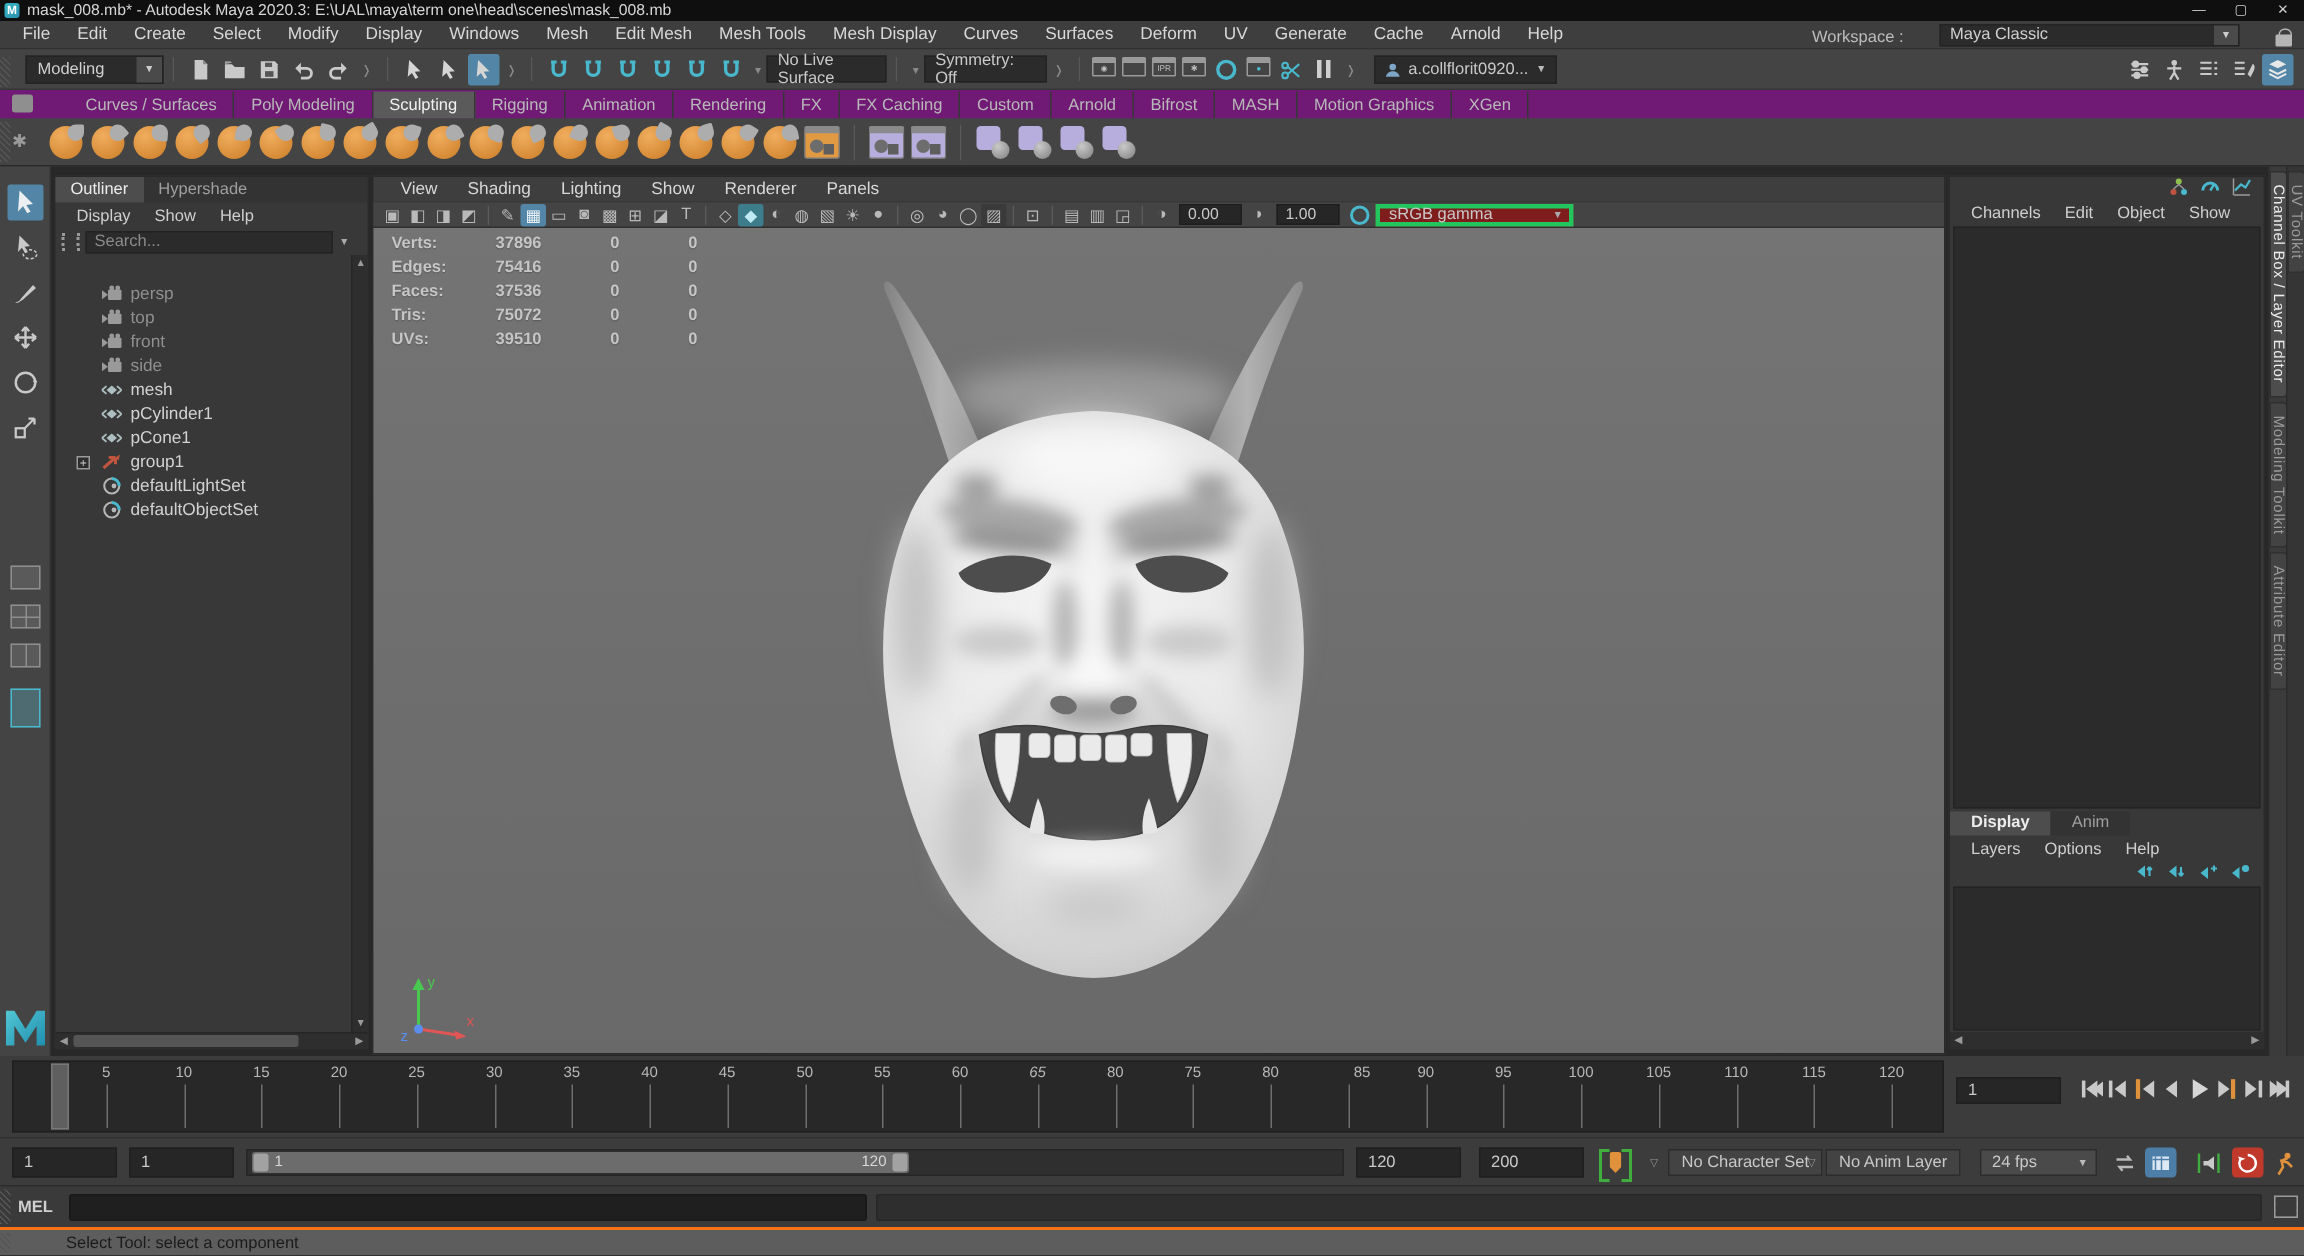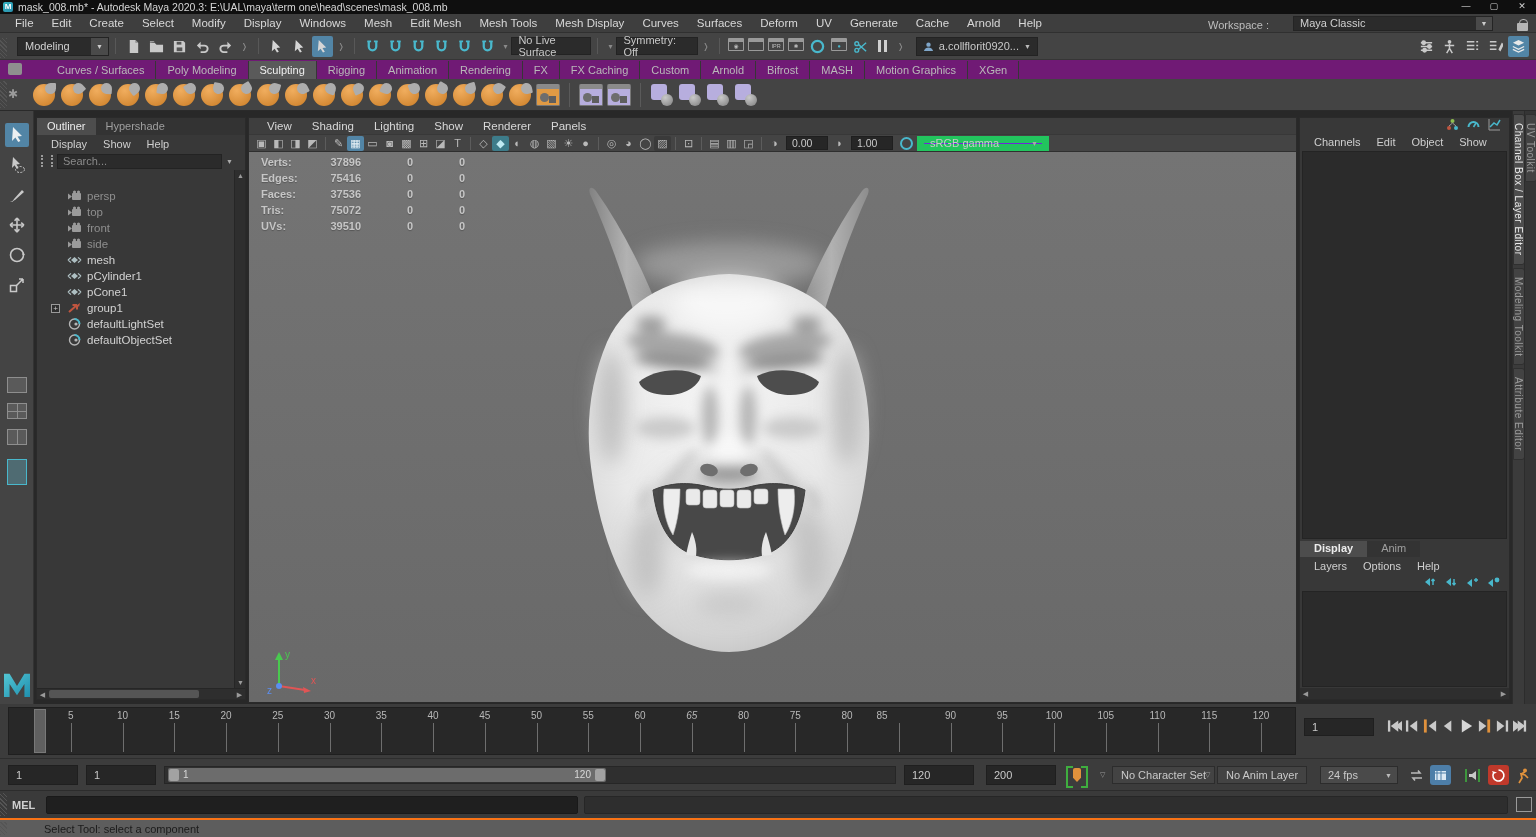--- a/index.html
+++ b/index.html
@@ -100,21 +100,21 @@
   #vp-menus{display:flex;height:16px;align-items:center;padding-left:8px}
   #vp-menus span{padding:0 10px;font-size:11.5px;color:#d8d8d8}
   #vp-toolbar{display:flex;height:18px;align-items:center;background:#444;border-top:1px solid #383838;border-bottom:1px solid #2f2f2f;padding-left:4px}
   .vpico{width:17px;height:15px;display:flex;align-items:center;justify-content:center;font-size:11px;color:#b9b9b9;border-radius:2px;flex:0 0 auto}
   .vpico.blue{background:#5285a6;color:#eaf2f7}
   .vpico.teal{background:#3d7c8a;color:#bfeaf2}
   .vpico.dim{background:#3a3a3a}
   .vpsep{width:1px;height:13px;background:#2e2e2e;border-right:1px solid #5c5c5c;margin:0 4px;flex:0 0 auto}
   .vpfield{width:42px;height:14px;background:#262626;border:1px solid #1f1f1f;color:#c9c9c9;font-size:10.5px;display:flex;align-items:center;padding-left:5px;margin:0 3px;flex:0 0 auto}
   #cm-badge{width:13px;height:13px;border-radius:50%;border:2px solid #49b8cc;margin:0 4px;flex:0 0 auto}
-  #view-transform{width:132px;height:15px;background:#6d28d9;border:7px solid #22c55e;display:flex;align-items:center;padding-left:6px;color:#c9c9c9;flex:0 0 auto}
+  #view-transform{width:132px;height:15px;background:#7f1d1d;border:3px solid #22c55e;display:flex;align-items:center;padding-left:6px;color:#c9c9c9;flex:0 0 auto}
   #view-transform .dd{margin-left:auto;margin-right:4px;font-size:7px;color:#aaa}
   #vp-canvas{flex:1;position:relative;background:linear-gradient(#747474,#696969);overflow:hidden}
   #hud{position:absolute;left:12px;top:2px}
   .hud-row{display:flex;height:16px;align-items:center;color:#c6c6c6;font-size:11px;font-weight:bold;text-shadow:0 1px 1px rgba(0,0,0,.25)}
   .hud-row b{width:48px;font-weight:bold}
   .hud-row em{font-style:normal;width:52px;text-align:right}
   #vp-overlay{position:absolute;left:0;right:0;top:538px;text-align:center;color:#ececec;font-size:11px;font-weight:bold;text-shadow:0 1px 1px rgba(0,0,0,.3)}
   #axis{position:absolute;left:16px;bottom:8px;width:60px;height:48px}
   
   #rightpanel{position:absolute;left:1299px;top:6px;width:211px;height:583px;background:#383838;border:1px solid #2a2a2a;display:flex;flex-direction:column}
@@ -967,21 +967,21 @@
         <span class="tick-label" style="left: 631px;">60</span>
         <span class="tick-line" style="left: 631px;"></span>
         <span class="tick-label" style="left: 682.75px; font-style: italic;">65</span>
         <span class="tick-line" style="left: 682.75px;"></span>
         <span class="tick-label" style="left: 734.5px;">80</span>
         <span class="tick-line" style="left: 734.5px;"></span>
         <span class="tick-label" style="left: 786.25px;">75</span>
         <span class="tick-line" style="left: 786.25px;"></span>
         <span class="tick-label" style="left: 838px;">80</span>
         <span class="tick-line" style="left: 838px;"></span>
-        <span class="tick-label" style="left: 873px;">85</span>
+        <span class="tick-label" style="left: 899px;">85</span>
         <span class="tick-line" style="left: 889.75px;"></span>
         <span class="tick-label" style="left: 941.5px;">90</span>
         <span class="tick-line" style="left: 941.5px;"></span>
         <span class="tick-label" style="left: 993.25px;">95</span>
         <span class="tick-line" style="left: 993.25px;"></span>
         <span class="tick-label" style="left: 1045px;">100</span>
         <span class="tick-line" style="left: 1045px;"></span>
         <span class="tick-label" style="left: 1096.75px;">105</span>
         <span class="tick-line" style="left: 1096.75px;"></span>
         <span class="tick-label" style="left: 1148.5px;">110</span>

